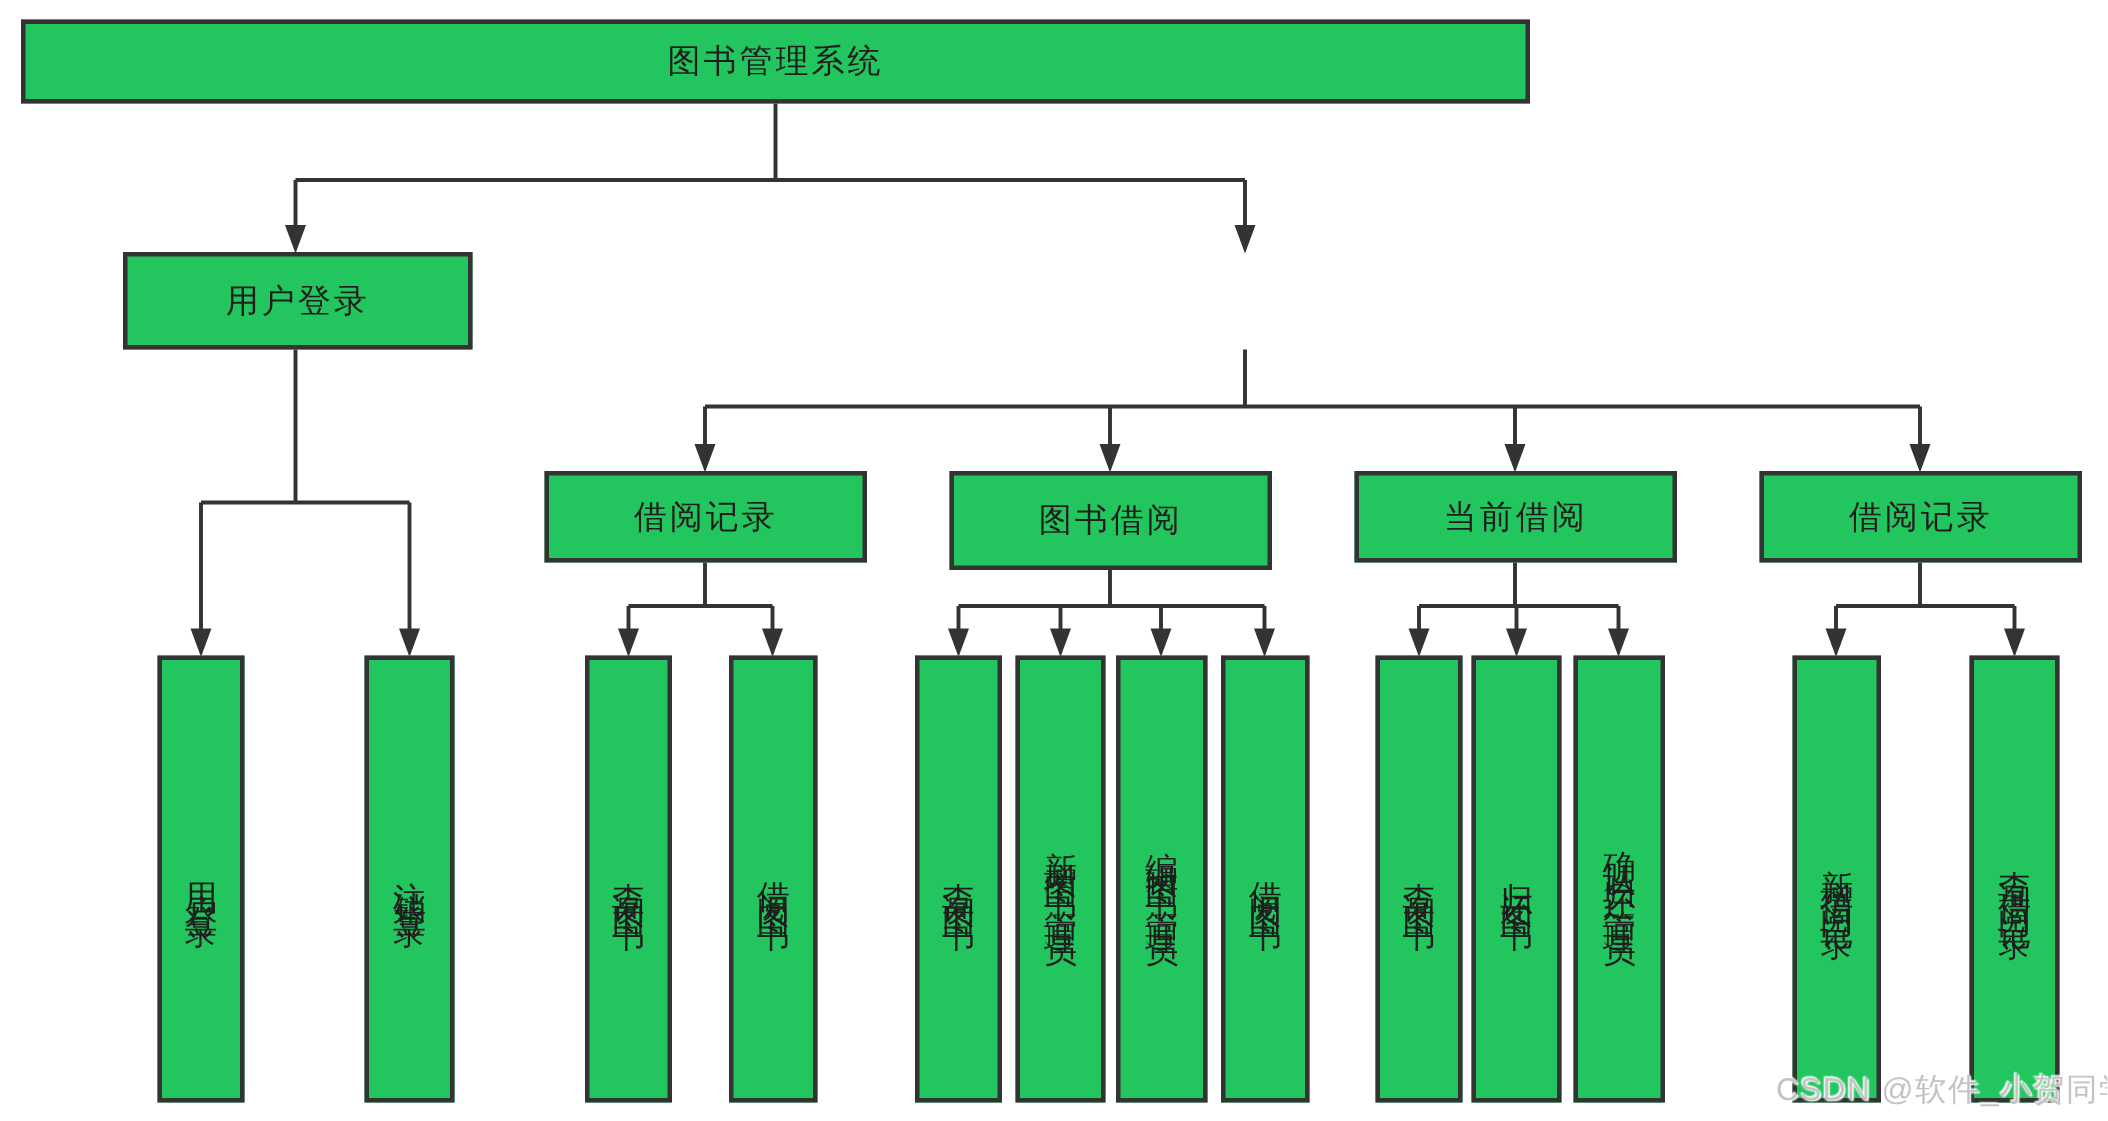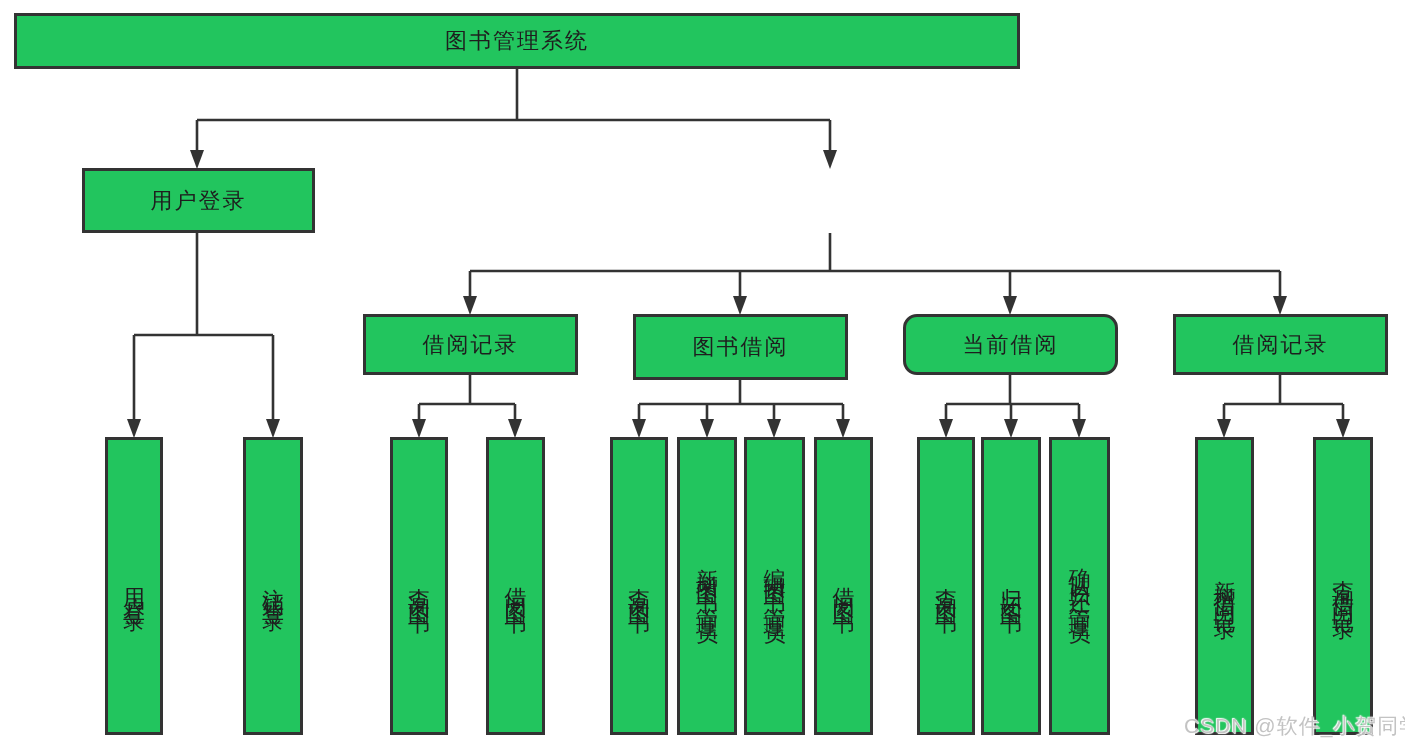--- a/index.html
+++ b/index.html
@@ -108,21 +108,21 @@
   <div class="box" style="left:82px; top:168px; width:233px; height:65px;">
     <span class="hlabel">用户登录</span>
   </div>
 
   <div class="box" style="left:363px; top:314px; width:215px; height:61px;">
     <span class="hlabel">借阅记录</span>
   </div>
   <div class="box" style="left:633px; top:314px; width:215px; height:66px;">
     <span class="hlabel">图书借阅</span>
   </div>
-  <div class="box" style="left:903px; top:314px; width:215px; height:61px;border-radius:14px;">
+  <div class="box" style="left:903px; top:314px; width:215px; height:61px;">
     <span class="hlabel">当前借阅</span>
   </div>
   <div class="box" style="left:1173px; top:314px; width:215px; height:61px;">
     <span class="hlabel">借阅记录</span>
   </div>
 
   <div class="box vbox" style="left:105px; top:437px; width:58px; height:298px;">
     <span class="vlabel">用户登录</span>
   </div>
   <div class="box vbox" style="left:243px; top:437px; width:60px; height:298px;">

